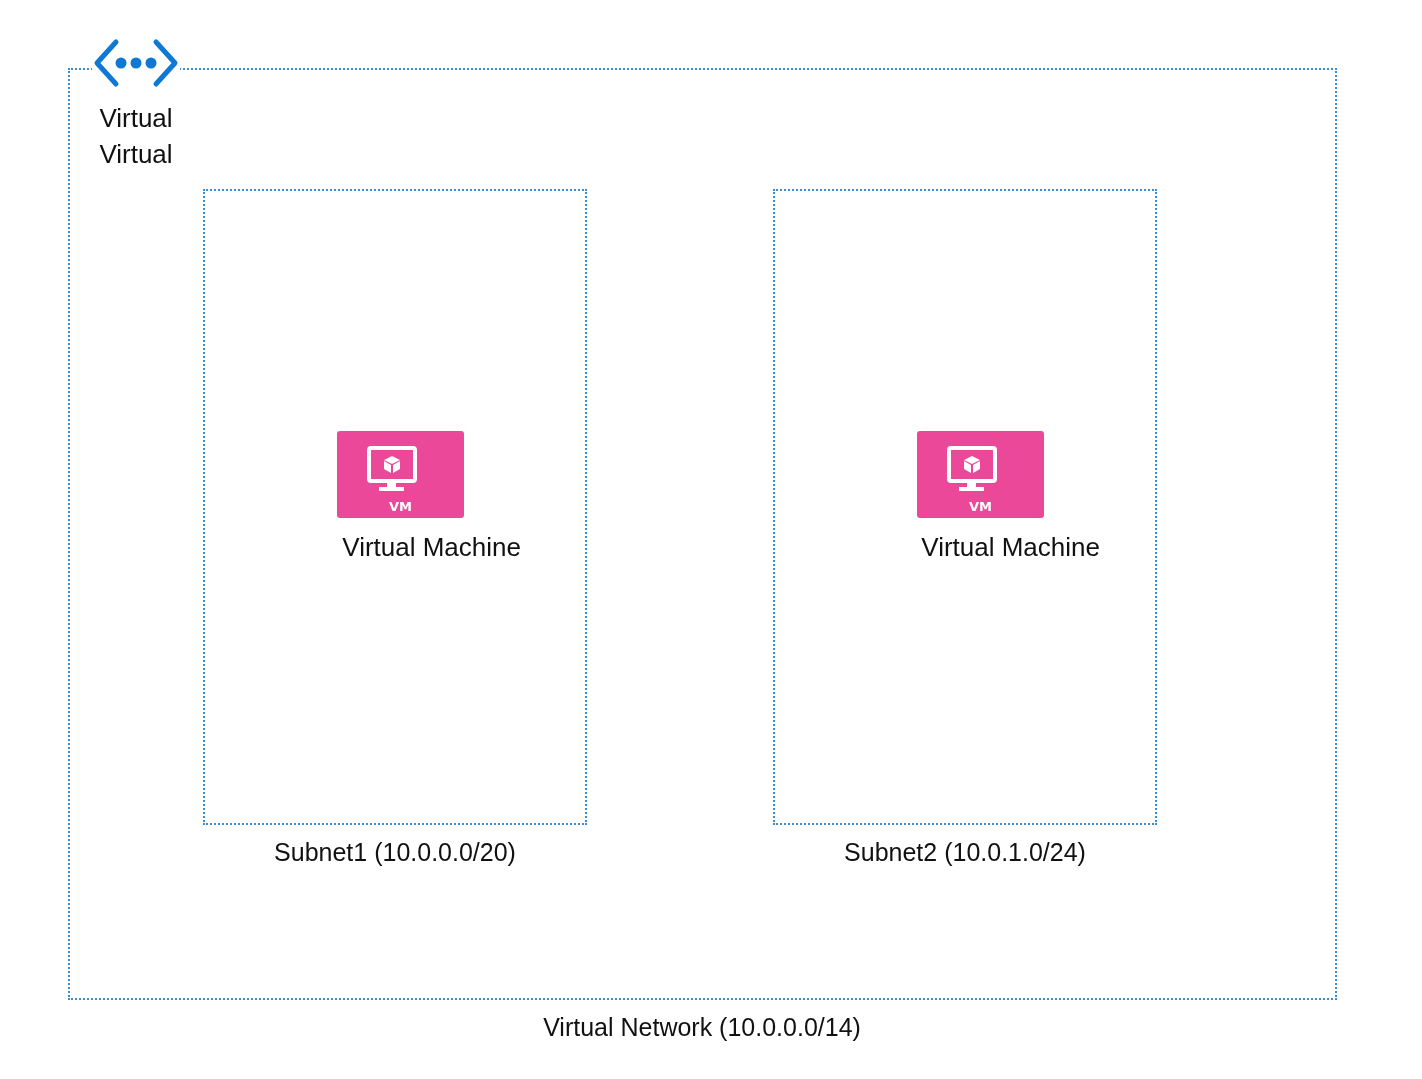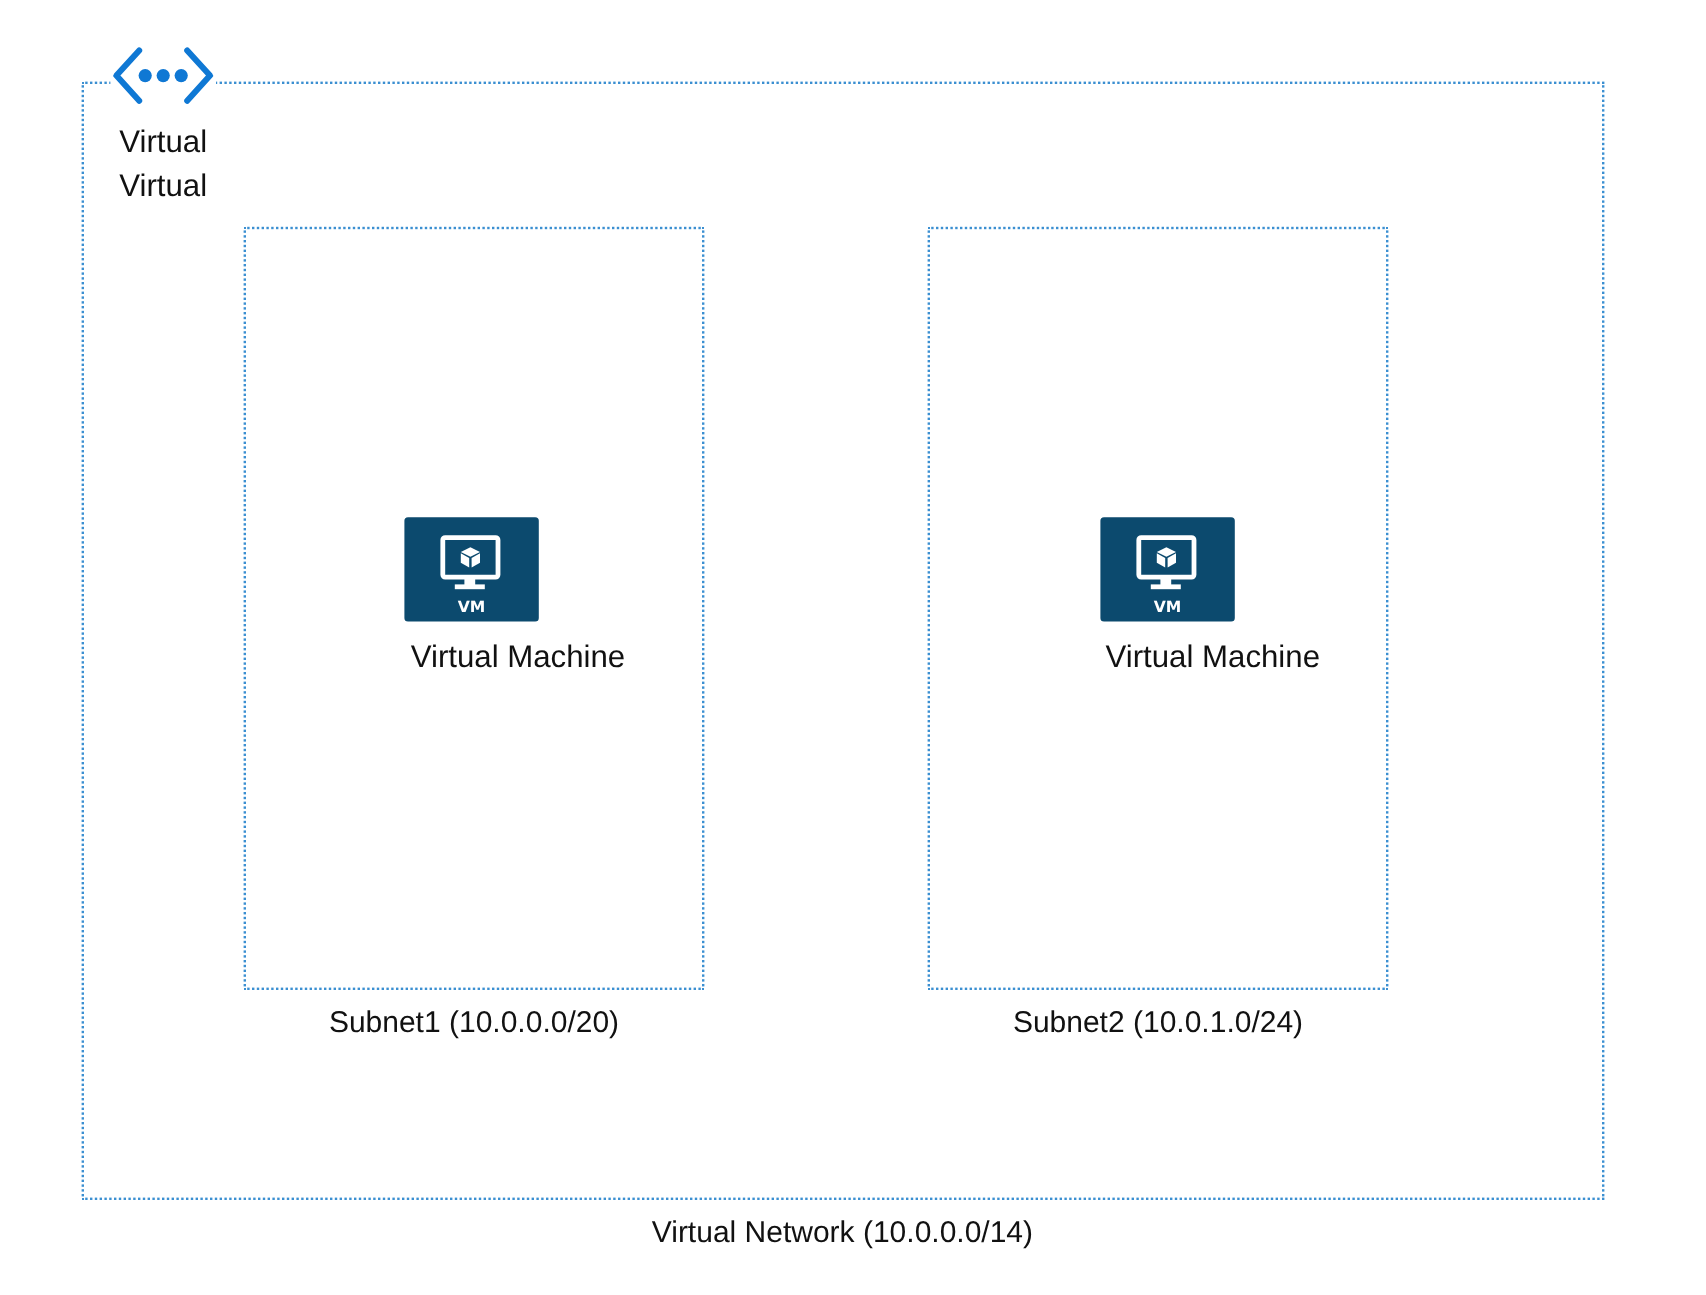--- a/index.html
+++ b/index.html
@@ -5,21 +5,21 @@
     html, body { margin: 0; padding: 0; background: #ffffff; }
     body { width: 1422px; height: 1079px; position: relative; overflow: hidden;
            font-family: "Liberation Sans", "DejaVu Sans", sans-serif; color: #111; }
     .box { position: absolute; border: 2px dotted #3b8fd1; box-sizing: border-box; }
     .vnet { left: 68px; top: 68px; width: 1269px; height: 932px; }
     .subnet1 { left: 203px; top: 189px; width: 384px; height: 636px; }
     .subnet2 { left: 773px; top: 189px; width: 384px; height: 636px; }
     .label { position: absolute; font-size: 25px; white-space: nowrap; text-align: center; }
     .vnet-icon { position: absolute; left: 92px; top: 38px; width: 88px; height: 50px; background: #fff; }
     .vnet-title { position: absolute; left: 70px; top: 100px; width: 132px; font-size: 26px; line-height: 36px; text-align: center; }
-    .vm { position: absolute; width: 112px; height: 87px; background: #0c4a6e; border-radius: 3px; }
+    .vm { position: absolute; width: 127px; height: 87px; background: #ec4899; border-radius: 3px; }
     .vm1 { left: 337px; top: 431px; }
     .vm2 { left: 917px; top: 431px; }
     .vm svg { position: absolute; left: 0; top: 0; }
     .vm-tag { position: absolute; left: 0; width: 100%; bottom: 4px; text-align: center; color: #fff;
               font-weight: bold; font-size: 13px; font-family: "DejaVu Sans", sans-serif; }
     .vm-name { position: absolute; font-size: 26px; width: 260px; text-align: right; }
     .vm-name1 { left: 261px; top: 532px; }
     .vm-name2 { left: 840px; top: 532px; }
     .subnet1-label { left: 205px; top: 838px; width: 380px; }
     .subnet2-label { left: 775px; top: 838px; width: 380px; }

